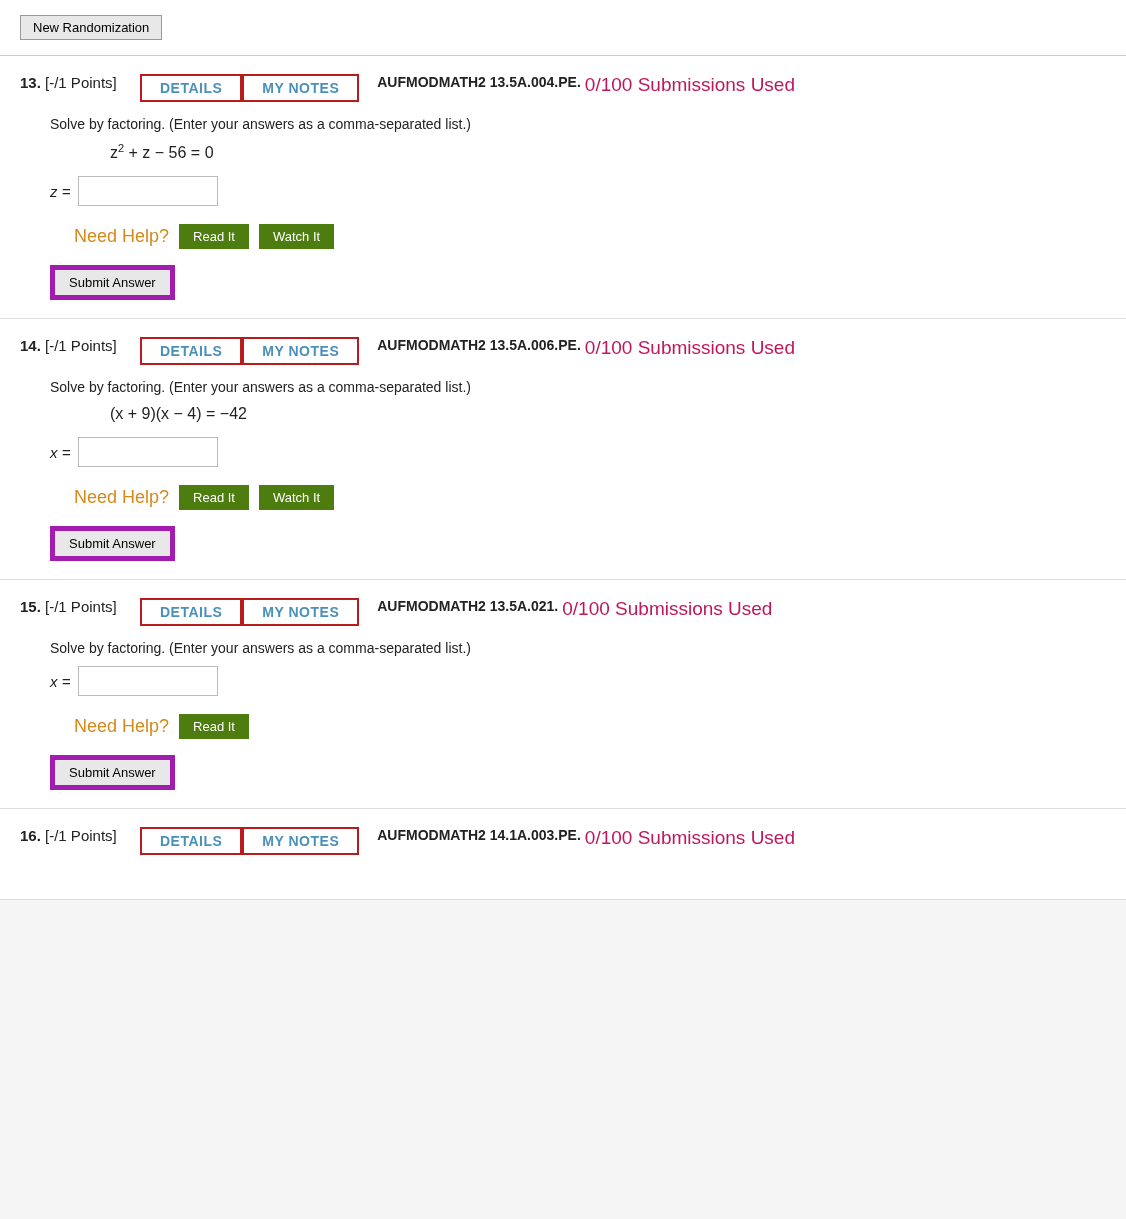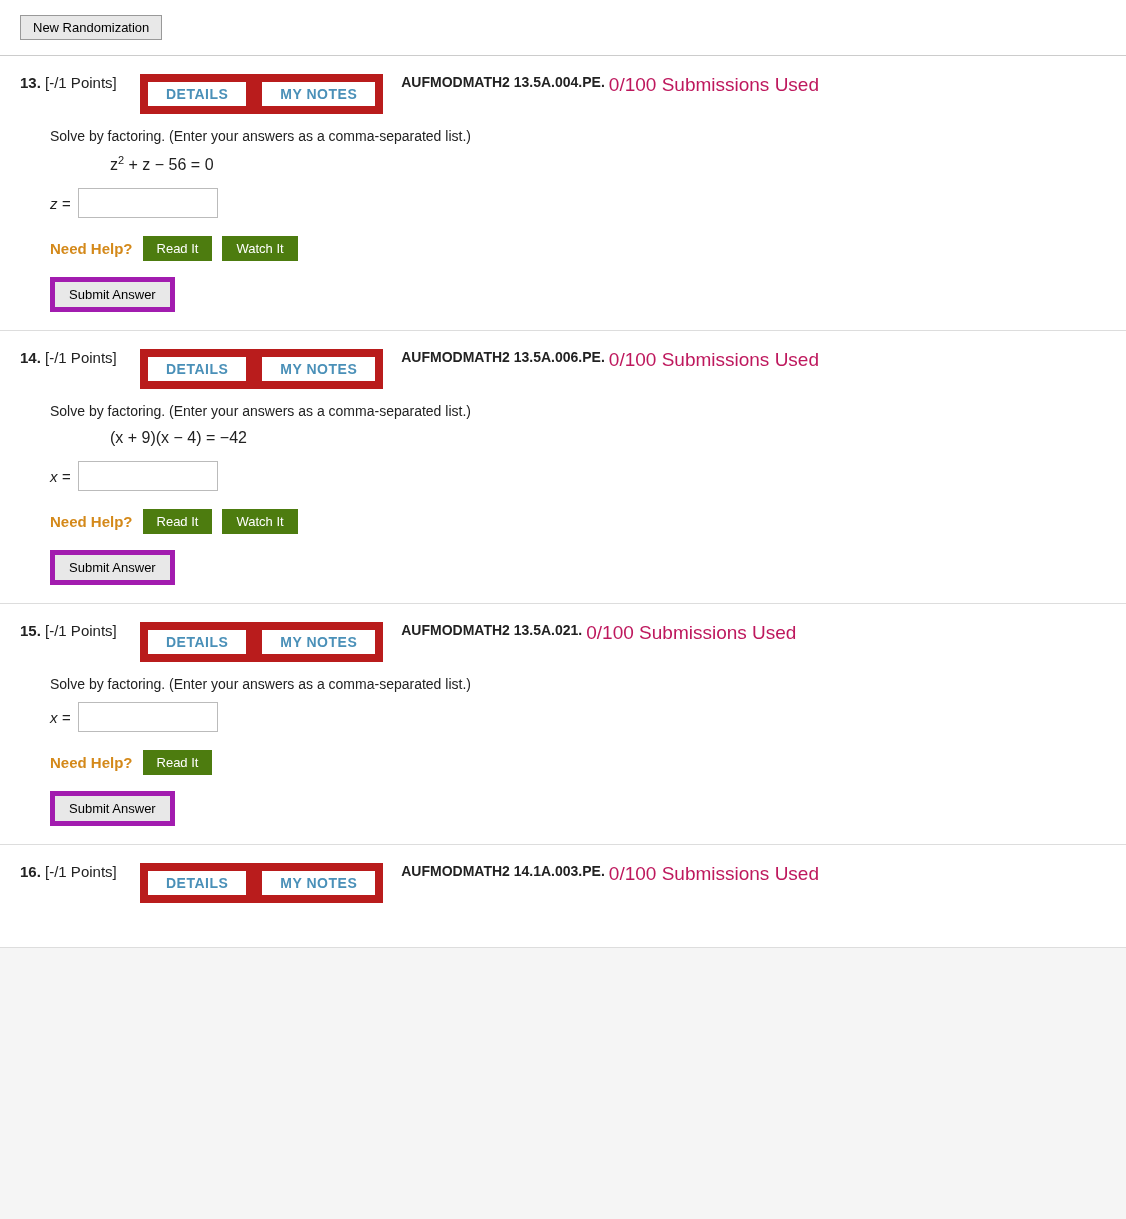--- a/index.html
+++ b/index.html
@@ -37,21 +37,21 @@
       gap: 0;
       margin-bottom: 14px;
       flex-wrap: wrap;
     }
     .question-number {
       font-size: 15px;
       font-weight: bold;
       min-width: 120px;
     }
     .header-btn {
-      border: 8px solid #b91c1c;
+      border: 2px solid #b91c1c;
       background: #fff;
       color: #4a90b8;
       padding: 4px 18px;
       font-size: 14px;
       font-weight: bold;
       cursor: pointer;
       letter-spacing: 0.5px;
     }
     .course-code {
       font-size: 14px;
@@ -95,22 +95,23 @@
       background: #fff;
     }
     .need-help-row {
       display: flex;
       align-items: center;
       gap: 10px;
       margin-bottom: 16px;
     }
     .need-help-label {
       color: #d4891a;
-      font-weight: bold;
-      font-size: 15px;
+      font-weight: normal;
+      font-size: 18px;
+      margin-left: 24px;
     }
     .help-btn {
       background: #4d7c0f;
       color: #fff;
       border: none;
       padding: 5px 14px;
       font-size: 13px;
       cursor: pointer;
       font-weight: normal;
     }

